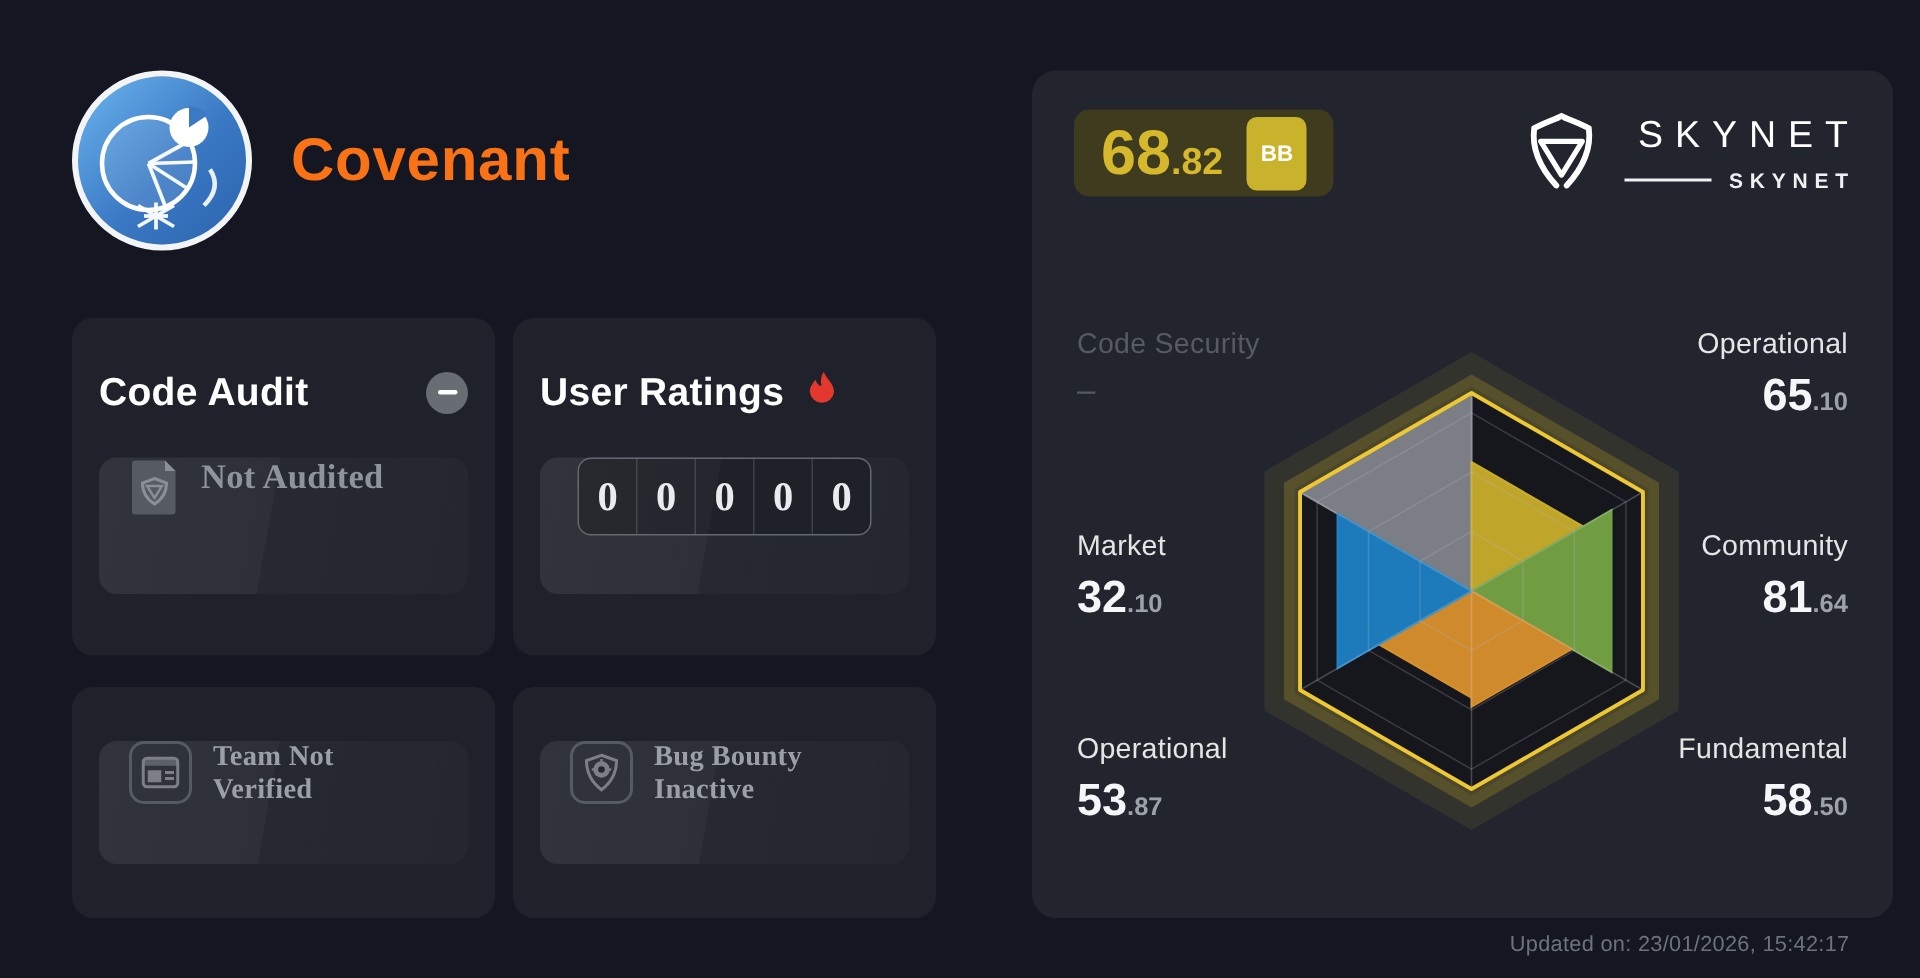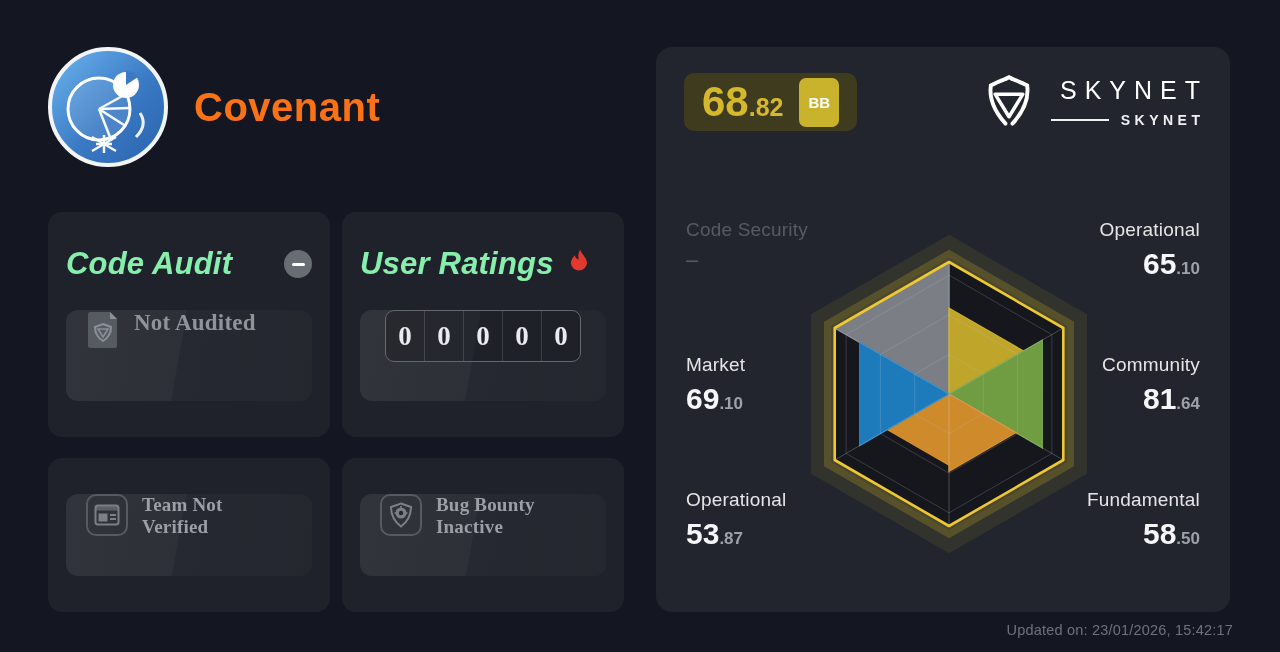--- a/index.html
+++ b/index.html
@@ -12,21 +12,21 @@
           background:linear-gradient(135deg,#6cb4ee 0%,#3a79c4 55%,#2b63ad 100%);
           overflow:hidden; flex:0 0 auto; }
   .page-title { font-size:40px; font-weight:800; color:#f97316; letter-spacing:.5px; }
 
   
   .cards { position:absolute; left:48px; top:212px; display:grid;
            grid-template-columns:282px 282px; grid-template-rows:225px 154px;
            column-gap:12px; row-gap:21px; }
   .card { background:#1f222b; border-radius:14px; padding:18px; position:relative; }
   .card-title-row { display:flex; align-items:center; margin-top:16px; }
-  .card-title { font-size:31px; font-weight:800; color:#86efac; letter-spacing:.2px;font-style:italic; }
+  .card-title { font-size:26px; font-weight:800; color:#ffffff; letter-spacing:.2px; }
   .minus-badge { margin-left:auto; width:28px; height:28px; border-radius:50%; background:#686c73;
                  display:flex; align-items:center; justify-content:center; }
   .minus-badge .bar { width:13px; height:3px; background:#fff; border-radius:2px; }
   .flame { margin-left:12px; display:flex; align-items:center; }
 
   .panel { border-radius:12px; height:91px; margin-top:28px;
            background:linear-gradient(100deg,#31343b 0%,#2d3037 46%,#262931 46.4%,#24272e 100%);
            display:flex; padding:0 20px;font-family:Liberation Serif, serif; }
   .panel.small { height:82px; margin-top:18px; }
   .status-main { font-size:23px; font-weight:700; color:#8f939a; margin-left:14px; letter-spacing:.2px; }
@@ -34,21 +34,21 @@
   .icon-frame { width:42px; height:42px; border:2px solid #565a61; border-radius:10px;
                 display:flex; align-items:center; justify-content:center; flex:0 0 auto; }
 
   .counter { margin:0 auto; width:196px; height:52px; border:1px solid #63676e; border-radius:9px;
              background:rgba(10,12,16,.25); display:flex; align-items:stretch; overflow:hidden; }
   .digit { flex:1; display:flex; align-items:center; justify-content:center;
            font-size:27px; font-weight:700; color:#e9ebee; }
   .digit:not(:last-child) { border-right:1px solid rgba(255,255,255,.14); }
 
   
-  .score-card { position:absolute; left:656px; top:47px; width:574px; height:565px;
+  .score-card { position:absolute; left:688px; top:47px; width:574px; height:565px;
                 background:#22252e; border-radius:16px; }
   .radar-svg { position:absolute; left:0; top:0; }
 
   .score-pill { position:absolute; left:28px; top:26px; height:58px; border-radius:10px;
                 background:#3f3b1f; display:flex; align-items:baseline; padding:0 18px;
                 line-height:58px; }
   .score-int { font-size:42px; font-weight:800; color:#d5b82c; line-height:58px; }
   .score-dec { font-size:25px; font-weight:800; color:#d5b82c; }
   .grade-badge { align-self:center; margin-left:16px; background:#c9b32c; color:#fff;
                  font-size:15px; font-weight:800; padding:16px 9px; border-radius:7px; line-height:normal; }
@@ -221,21 +221,21 @@
   <div class="metric left row0 na">
     <div class="metric-label">Code Security</div>
     <div class="metric-value"><span class="metric-int">–</span><span class="metric-dec"></span></div>
   </div>
   <div class="metric right row0">
     <div class="metric-label">Operational</div>
     <div class="metric-value"><span class="metric-int">65</span><span class="metric-dec">.10</span></div>
   </div>
   <div class="metric left row1">
     <div class="metric-label">Market</div>
-    <div class="metric-value"><span class="metric-int">69</span><span class="metric-dec">.10</span></div>
+    <div class="metric-value"><span class="metric-int">32</span><span class="metric-dec">.10</span></div>
   </div>
   <div class="metric right row1">
     <div class="metric-label">Community</div>
     <div class="metric-value"><span class="metric-int">81</span><span class="metric-dec">.64</span></div>
   </div>
   <div class="metric left row2">
     <div class="metric-label">Operational</div>
     <div class="metric-value"><span class="metric-int">53</span><span class="metric-dec">.87</span></div>
   </div>
   <div class="metric right row2">

